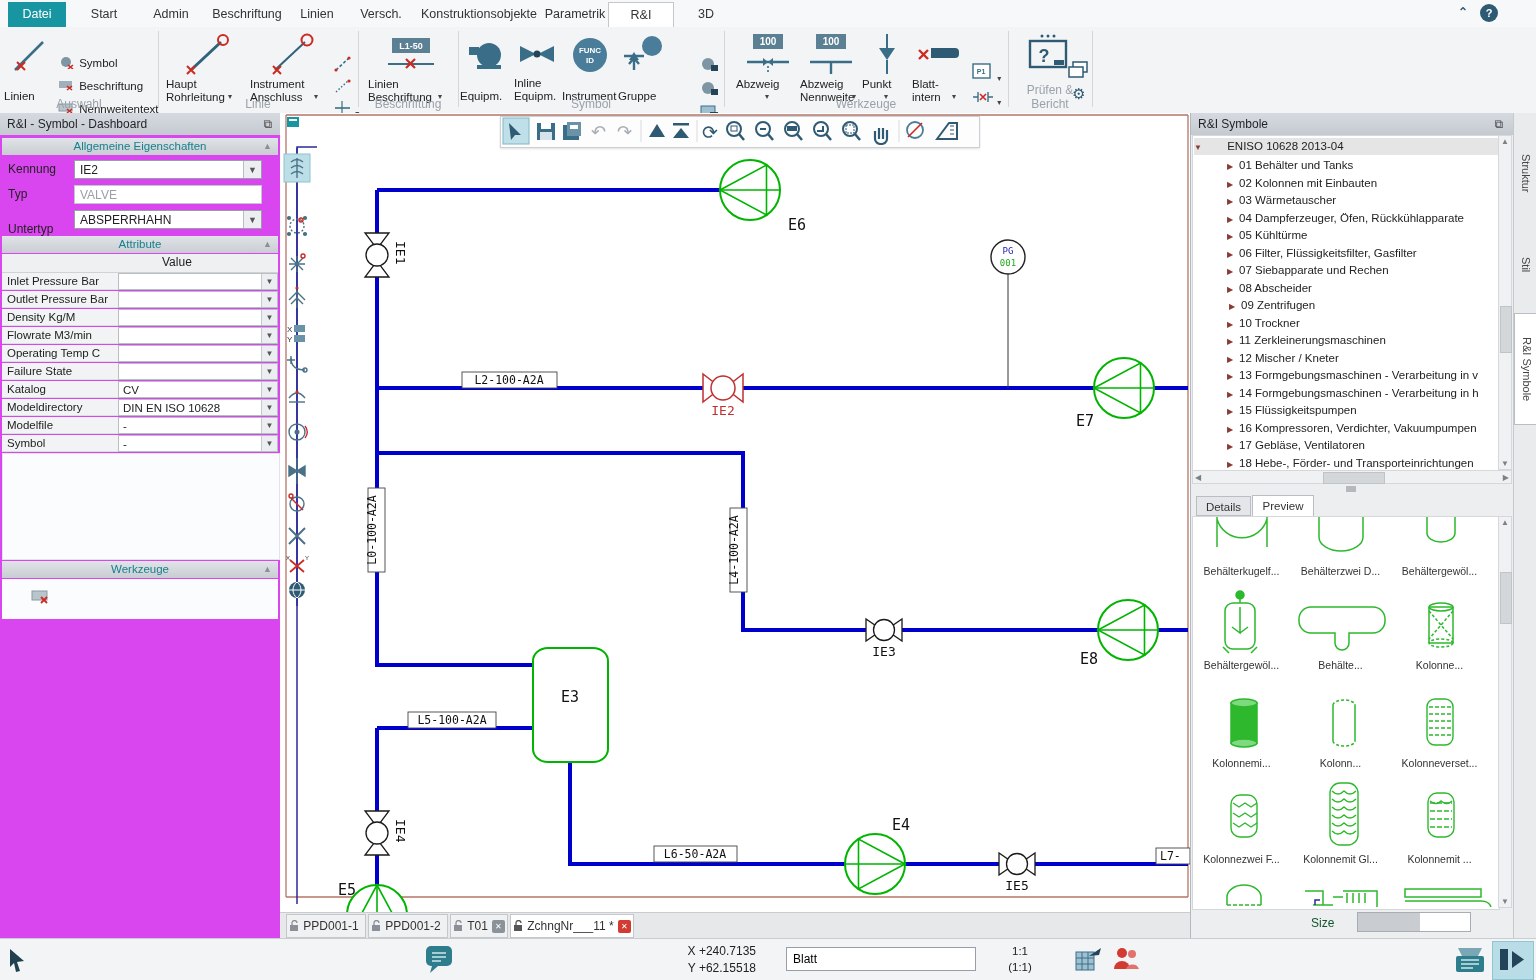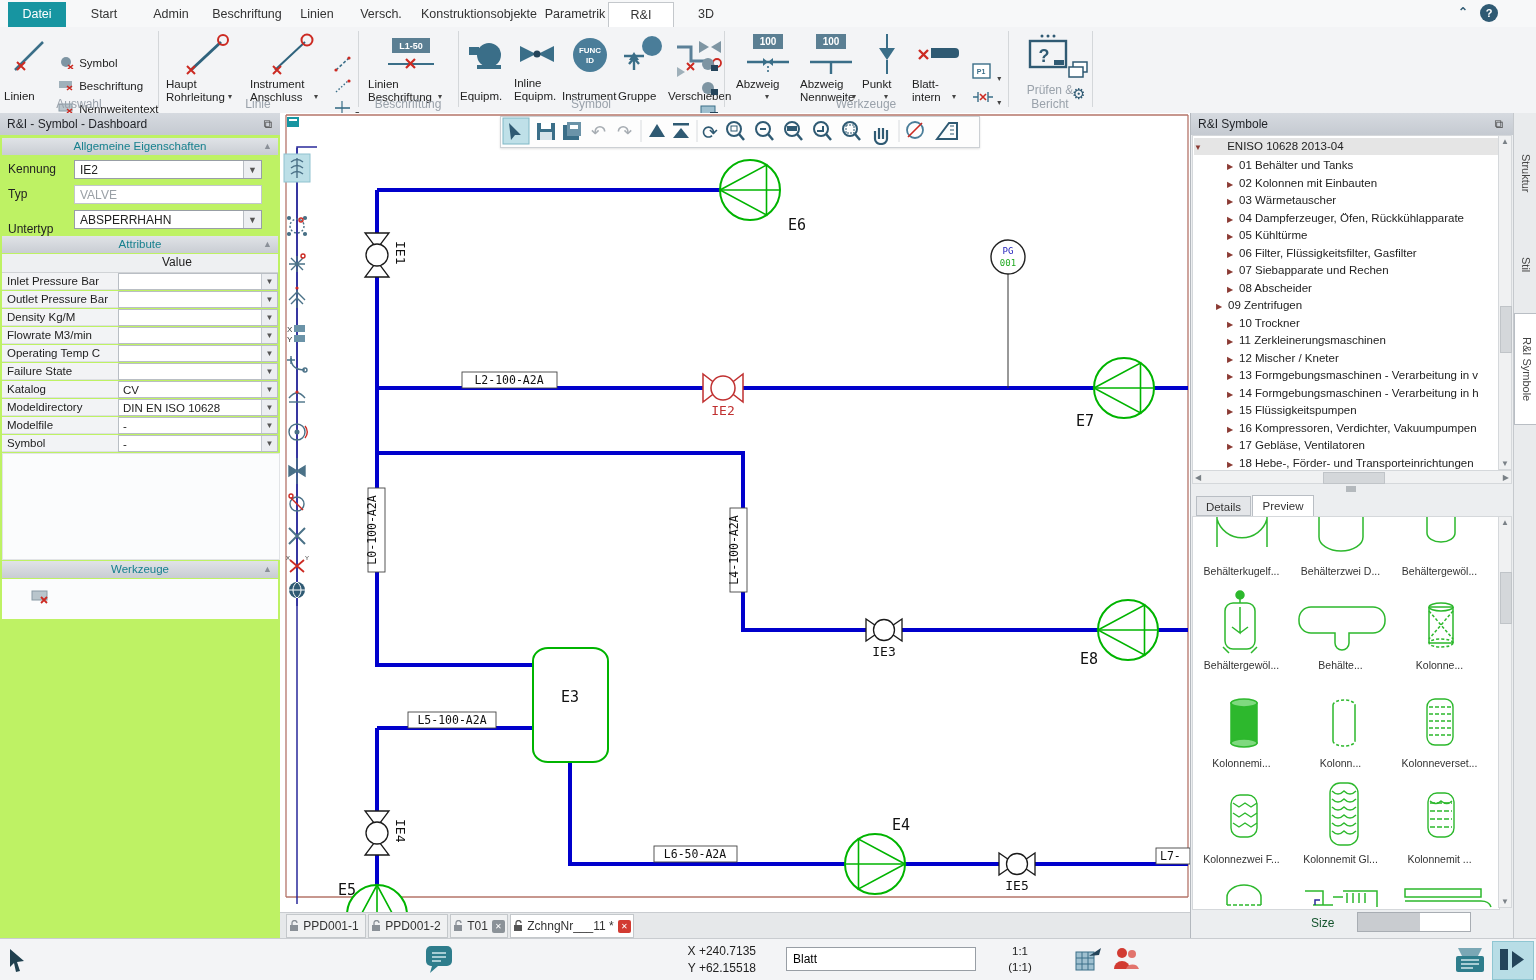--- a/index.html
+++ b/index.html
@@ -12,21 +12,21 @@
   .rtab.active{background:#fff;border:1px solid #c4c8cc;border-bottom:none;}
   
   #ribbon{left:0;top:27px;width:1536px;height:86px;background:#f3f4f6;border-bottom:1px solid #c9ccd0;}
   .gsep{position:absolute;top:4px;height:76px;width:1px;background:#d4d7da;}
   .glabel{position:absolute;bottom:2px;font-size:12px;color:#9aa2ab;text-align:center;}
   .rbtn{position:absolute;text-align:left;font-size:11.5px;color:#222;cursor:default;}
   .rbtn .lbl{position:absolute;left:0;right:0;line-height:13px;}
   .smallbtn{position:absolute;font-size:11.5px;color:#222;white-space:nowrap;}
   .dd{font-size:8px;color:#444;}
   
-  #leftpanel{left:0;top:113px;width:280px;height:825px;background:#bef264;border-right:1px solid #b3b8be;}
+  #leftpanel{left:0;top:113px;width:280px;height:825px;background:#d946ef;border-right:1px solid #b3b8be;}
   .paneltitle{position:absolute;left:0;top:0;width:100%;height:22px;background:linear-gradient(#d6dae0,#c5cad1);
      font-size:12px;color:#1f2126;line-height:22px;padding-left:7px;box-sizing:border-box;}
   .sechdr{position:absolute;left:2px;width:276px;height:17px;background:linear-gradient(#e0e3e7,#c9cdd3);
      font-size:11.5px;color:#17808e;text-align:center;line-height:17px;}
   .sechdr .col{position:absolute;right:6px;top:0;color:#8a9098;font-size:9px;}
   .fldlbl{position:absolute;left:8px;font-size:12px;color:#222;}
   .combo{position:absolute;left:74px;width:188px;height:19px;background:#fff;border:1px solid #989ea5;font-size:12px;
      line-height:19px;padding-left:5px;box-sizing:border-box;color:#222;}
   .combo .chev{position:absolute;right:0;top:0;width:17px;height:100%;background:#eceef1;border-left:1px solid #b9bec4;
      text-align:center;font-size:9px;color:#555;line-height:18px;}
@@ -199,31 +199,20 @@
     <div class="lbl" style="top:60px;">Instrument</div>
   </div>
   <div class="rbtn" style="left:618px;top:3px;width:50px;height:100px;">
     <svg width="42" height="42" style="position:absolute;left:4px;top:4px;">
       <circle cx="30" cy="12" r="10" fill="#4a7d99"></circle>
       <path d="M2,22 h20 M12,22 v14 m-5,-6 l5,-6 l5,6" stroke="#3a6e88" stroke-width="2.4" fill="none"></path>
       <path d="M12,18 l-5,8 h10 Z" fill="#3a6e88"></path>
     </svg>
     <div class="lbl" style="top:60px;">Gruppe</div>
   </div>
-  <div class="rbtn" style="left:668px;top:3px;width:62px;height:100px;">
-    <svg width="52" height="44" style="position:absolute;left:5px;top:3px;">
-      <path d="M4,14 h14 v14 h18" stroke="#5b8098" stroke-width="3" fill="none"></path>
-      <path d="M26,8 l10,6 l-10,6 Z" fill="#7e95a3"></path>
-        <path d="M48,8 l-10,6 l10,6 Z" fill="#7e95a3"></path>
-      <circle cx="44" cy="30" r="4" fill="none" stroke="#cc2a22" stroke-width="1.8"></circle>
-      <path d="M14,30 l7,7 m0,-7 l-7,7" stroke="#cc2a22" stroke-width="2"></path>
-      <path d="M4,34 l8,5 l-8,5 Z" fill="#9fb0ba"></path>
-    </svg>
-    <div class="lbl" style="top:60px;">Verschieben</div>
-  </div>
   <div class="smallbtn" style="left:700px;top:30px;">
     <svg width="20" height="16">
         <circle cx="8" cy="7" r="6" fill="#7e95a3"></circle>
         <rect x="11" y="8" width="7" height="6" fill="#24445a"></rect>
       </svg>
   </div>
   <div class="smallbtn" style="left:700px;top:54px;">
     <svg width="20" height="16">
         <circle cx="8" cy="7" r="6" fill="#7e95a3"></circle>
         <rect x="11" y="8" width="7" height="6" fill="#24445a"></rect>
@@ -678,21 +667,21 @@
       <span style="margin-left:18px;">ENISO 10628 2013-04</span>
     </div>
     <div class="trow" style="top:21px;left:34px;"><span class="tarrow">▶</span><span>01 Behälter und Tanks</span></div>
     <div class="trow" style="top:38.5px;left:34px;"><span class="tarrow">▶</span><span>02 Kolonnen mit Einbauten</span></div>
     <div class="trow" style="top:56px;left:34px;"><span class="tarrow">▶</span><span>03 Wärmetauscher</span></div>
     <div class="trow" style="top:73.5px;left:34px;"><span class="tarrow">▶</span><span>04 Dampferzeuger, Öfen, Rückkühlapparate</span></div>
     <div class="trow" style="top:91px;left:34px;"><span class="tarrow">▶</span><span>05 Kühltürme</span></div>
     <div class="trow" style="top:108.5px;left:34px;"><span class="tarrow">▶</span><span>06 Filter, Flüssigkeitsfilter, Gasfilter</span></div>
     <div class="trow" style="top:126px;left:34px;"><span class="tarrow">▶</span><span>07 Siebapparate und Rechen</span></div>
     <div class="trow" style="top:143.5px;left:34px;"><span class="tarrow">▶</span><span>08 Abscheider</span></div>
-    <div class="trow" style="top:161px;left:23px;"><span class="tarrow">▶</span><span>09 Zentrifugen</span></div>
+    <div class="trow" style="top:161px;left:36px;"><span class="tarrow">▶</span><span>09 Zentrifugen</span></div>
     <div class="trow" style="top:178.5px;left:34px;"><span class="tarrow">▶</span><span>10 Trockner</span></div>
     <div class="trow" style="top:196px;left:34px;"><span class="tarrow">▶</span><span>11 Zerkleinerungsmaschinen</span></div>
     <div class="trow" style="top:213.5px;left:34px;"><span class="tarrow">▶</span><span>12 Mischer / Kneter</span></div>
     <div class="trow" style="top:231px;left:34px;"><span class="tarrow">▶</span><span>13 Formgebungsmaschinen - Verarbeitung in v</span></div>
     <div class="trow" style="top:248.5px;left:34px;"><span class="tarrow">▶</span><span>14 Formgebungsmaschinen - Verarbeitung in h</span></div>
     <div class="trow" style="top:266px;left:34px;"><span class="tarrow">▶</span><span>15 Flüssigkeitspumpen</span></div>
     <div class="trow" style="top:283.5px;left:34px;"><span class="tarrow">▶</span><span>16 Kompressoren, Verdichter, Vakuumpumpen</span></div>
     <div class="trow" style="top:301px;left:34px;"><span class="tarrow">▶</span><span>17 Gebläse, Ventilatoren</span></div>
     <div class="trow" style="top:318.5px;left:34px;"><span class="tarrow">▶</span><span>18 Hebe-, Förder- und Transporteinrichtungen</span></div>
   </div>

